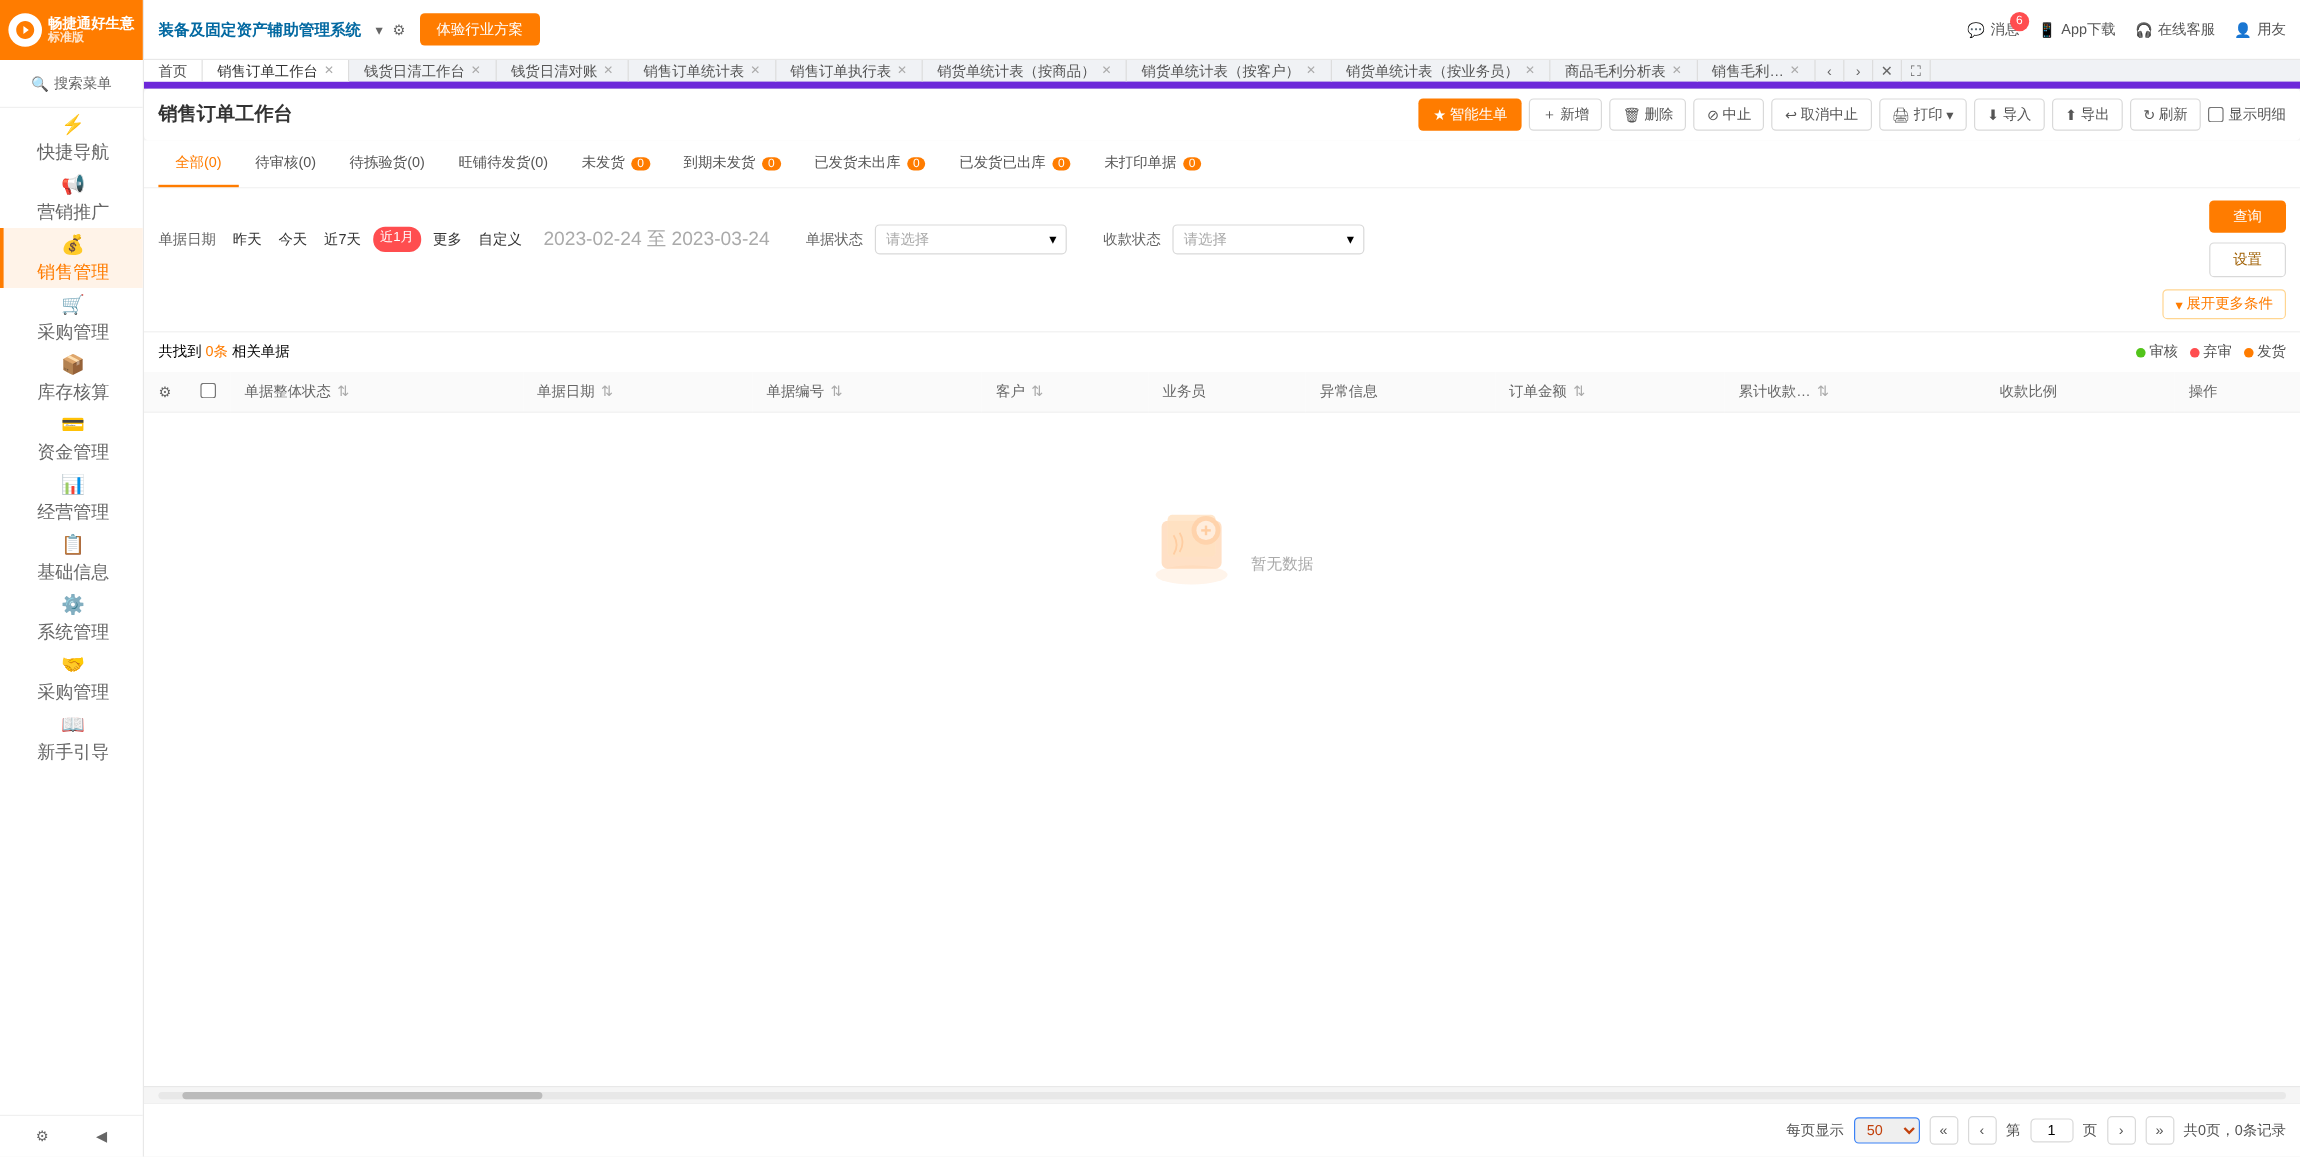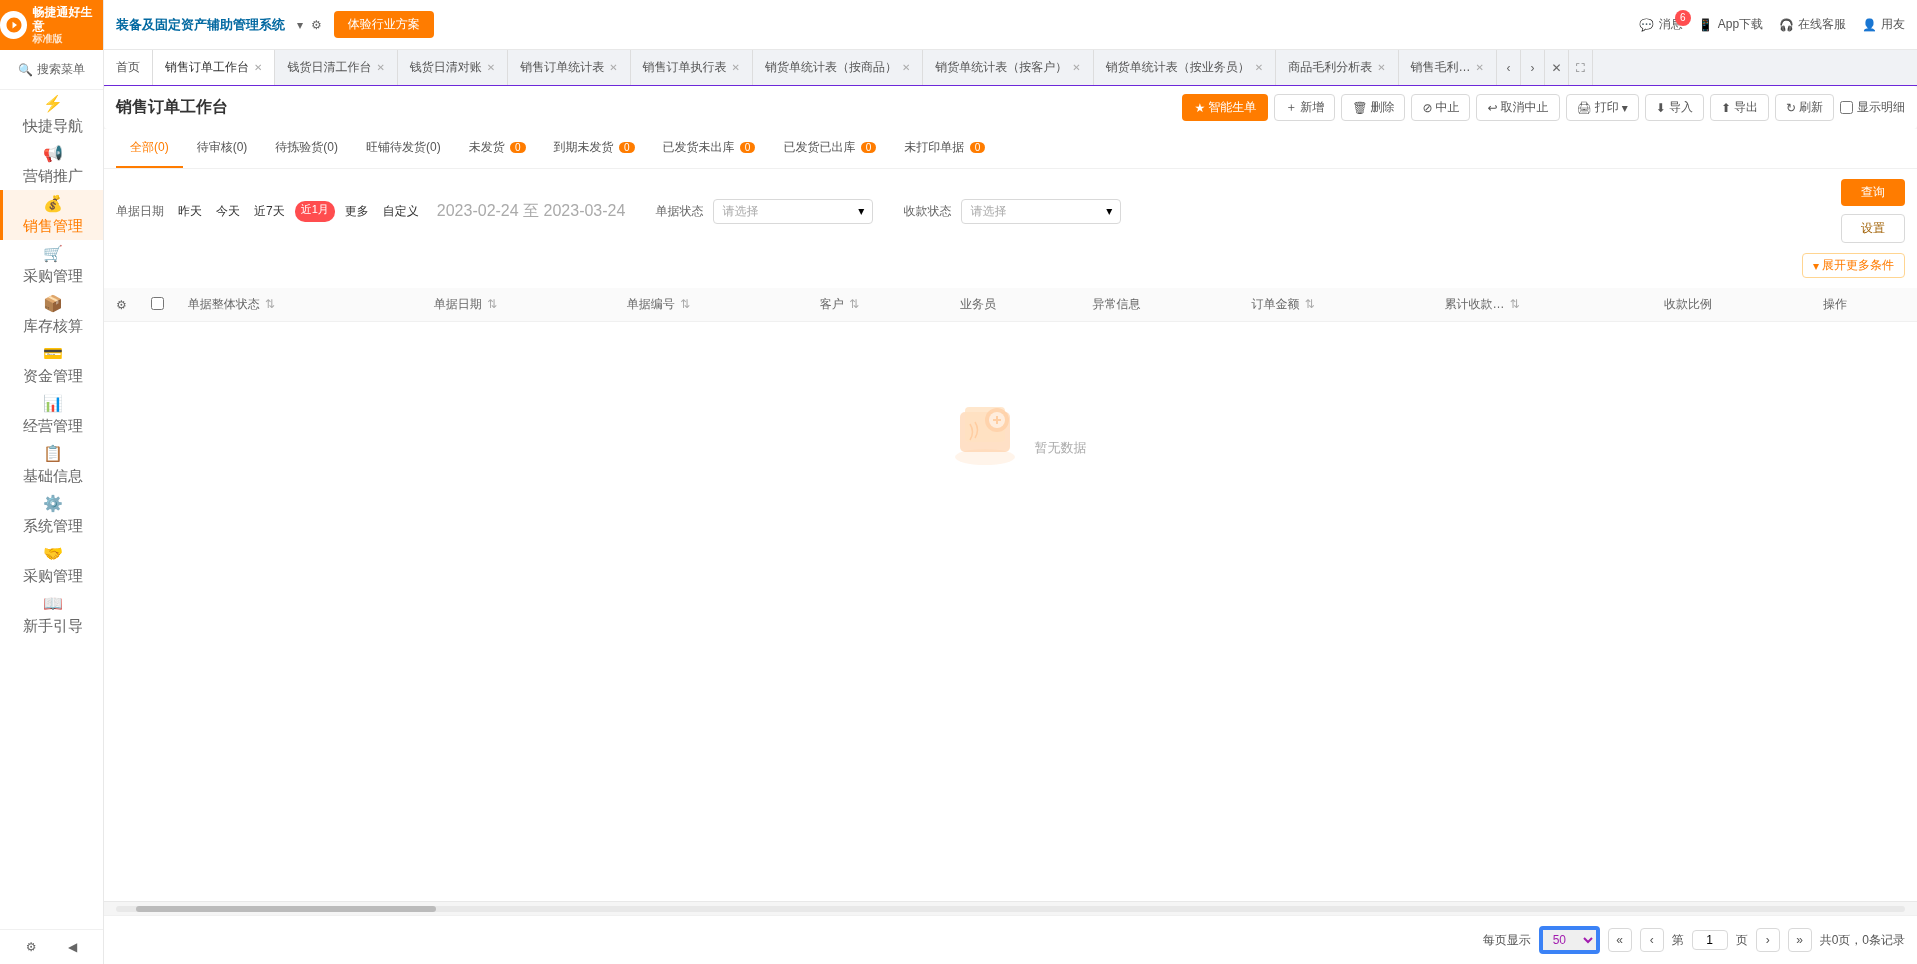--- a/index.html
+++ b/index.html
@@ -1,19 +1,19 @@
 <!DOCTYPE html>
 <html><head>
   <meta charset="utf-8">
   <style>
     * { box-sizing: border-box; margin: 0; padding: 0; font-family: 'Microsoft YaHei', Arial, sans-serif; font-size: 12px; }
     body { display: flex; height: 964px; overflow: hidden; background: #f5f5f5; }
 
     
-    .sidebar { width: 104px; background: #fff; display: flex; flex-direction: column; border-right: 1px solid #e8e8e8; flex-shrink: 0; }
+    .sidebar { width: 120px; background: #fff; display: flex; flex-direction: column; border-right: 1px solid #e8e8e8; flex-shrink: 0; }
     .sidebar-logo { height: 50px; background: #ff7c00; display: flex; align-items: center; justify-content: center; color: #fff; font-size: 13px; font-weight: bold; gap: 5px; flex-shrink: 0; }
     .sidebar-logo-icon { width: 28px; height: 28px; background: #fff; border-radius: 50%; display: flex; align-items: center; justify-content: center; }
     .sidebar-logo-icon svg { width: 18px; height: 18px; }
     .sidebar-logo-text { display: flex; flex-direction: column; line-height: 1.2; font-size: 11px; }
     .sidebar-search { height: 40px; display: flex; align-items: center; justify-content: center; border-bottom: 1px solid #f0f0f0; cursor: pointer; color: #666; gap: 4px; }
     .sidebar-nav-item { height: 50px; display: flex; flex-direction: column; align-items: center; justify-content: center; cursor: pointer; color: #666; gap: 4px; border-left: 3px solid transparent; }
     .sidebar-nav-item.active { background: #fff3e8; color: #ff7c00; border-left-color: #ff7c00; }
     .sidebar-nav-item .icon { font-size: 16px; }
     .sidebar-nav-item .label { font-size: 15px; }
     .sidebar-bottom { margin-top: auto; display: flex; align-items: center; justify-content: space-around; padding: 10px; border-top: 1px solid #f0f0f0; }
@@ -24,21 +24,21 @@
     
     .top-header { height: 50px; background: #fff; display: flex; align-items: center; padding: 0 12px; border-bottom: 1px solid #e8e8e8; flex-shrink: 0; gap: 8px; }
     .system-name { font-size: 13px; color: #0369a1; margin-right: 4px; font-weight: bold; }
     .header-dropdown { display: flex; align-items: center; gap: 3px; cursor: pointer; color: #666; }
     .industry-btn { background: #ff7c00; color: #fff; border: none; padding: 5px 14px; border-radius: 4px; cursor: pointer; font-size: 12px; margin-left: 4px; }
     .header-right { margin-left: auto; display: flex; align-items: center; gap: 16px; color: #555; }
     .header-right-item { display: flex; align-items: center; gap: 4px; cursor: pointer; position: relative; }
     .badge { background: #ff4d4f; color: #fff; border-radius: 10px; padding: 0 4px; font-size: 10px; position: absolute; top: -6px; right: -8px; min-width: 16px; text-align: center; line-height: 16px; height: 16px; }
 
     
-    .tab-bar { height: 36px; background: #f0f2f5; display: flex; align-items: center; border-bottom: 1px solid #6d28d9; flex-shrink: 0; overflow: hidden; }
+    .tab-bar { height: 24px; background: #f0f2f5; display: flex; align-items: center; border-bottom: 6px solid #6d28d9; flex-shrink: 0; overflow: hidden; }
     .tab-item { height: 36px; display: flex; align-items: center; padding: 0 12px; cursor: pointer; color: #555; white-space: nowrap; border-right: 1px solid #ddd; gap: 5px; font-size: 12px; flex-shrink: 0; }
     .tab-item.active { background: #fff; color: #333; }
     .tab-item.home { background: #fff; }
     .tab-close { color: #aaa; font-size: 10px; cursor: pointer; }
     .tab-scroll-btn { height: 36px; width: 24px; display: flex; align-items: center; justify-content: center; cursor: pointer; color: #666; border-right: 1px solid #ddd; flex-shrink: 0; }
 
     
     .content { flex: 1; overflow: auto; padding: 0; display: flex; flex-direction: column; background: #f5f5f5; }
 
     
@@ -86,21 +86,21 @@
     th { padding: 8px 12px; color: #666; font-weight: normal; white-space: nowrap; border-bottom: 1px solid #f0f0f0; text-align: left; }
     th .sort-icon { color: #aaa; margin-left: 2px; cursor: pointer; }
 
     
     .empty-state { flex: 1; display: flex; flex-direction: row; align-items: center; justify-content: center; padding: 60px; }
     .empty-icon { font-size: 80px; margin-bottom: 12px; color: #ffb87a; opacity: 0.7; }
     .empty-text { color: #aaa; font-size: 13px; }
 
     
     .pagination { display: flex; align-items: center; justify-content: flex-end; padding: 10px 12px; background: #fff; border-top: 1px solid #f0f0f0; gap: 8px; color: #555; }
-    .page-size-select { border: 4px solid #3b82f6; padding: 2px 6px; border-radius: 4px; color: #a21caf; }
+    .page-size-select { border: 1px solid #3b82f6; padding: 2px 6px; border-radius: 4px; color: #c2410c; }
     .page-nav-btn { border: 1px solid #d9d9d9; background: #fff; width: 24px; height: 24px; border-radius: 4px; cursor: pointer; display: flex; align-items: center; justify-content: center; color: #555; }
     .page-nav-btn:disabled { color: #ccc; cursor: default; }
     .page-input { border: 1px solid #d9d9d9; width: 36px; text-align: center; padding: 2px; border-radius: 4px; }
 
     
     .scrollbar-area { height: 14px; background: #f5f5f5; border-top: 1px solid #e8e8e8; display: flex; align-items: center; padding: 0 12px; }
     .scrollbar-track { flex: 1; height: 6px; background: #e8e8e8; border-radius: 3px; }
     .scrollbar-thumb { width: 300px; height: 6px; background: #bbb; border-radius: 3px; margin-left: 20px; }
 
     
@@ -374,20 +374,39 @@
         </div>
       </div>
       <div style="width:100%;display:flex;justify-content:center;">
         <div class="expand-btn">
           <span>▾</span>
           <span>展开更多条件</span>
         </div>
       </div>
     </div>
 
+    <div class="results-header">
+      <span>
+        共找到 <span style="color:#ff7c00;">0条</span> 相关单据
+      </span>
+      <div class="results-actions">
+        <div class="result-action">
+          <span class="dot dot-green"></span>
+          <span>审核</span>
+        </div>
+        <div class="result-action">
+          <span class="dot dot-red"></span>
+          <span>弃审</span>
+        </div>
+        <div class="result-action">
+          <span class="dot dot-orange"></span>
+          <span>发货</span>
+        </div>
+      </div>
+    </div>
 
     <div class="table-container">
       <table>
         <thead>
           <tr>
             <th style="width:30px;">
               <span>⚙</span>
             </th>
             <th style="width:30px;">
               <input type="checkbox" style="">

